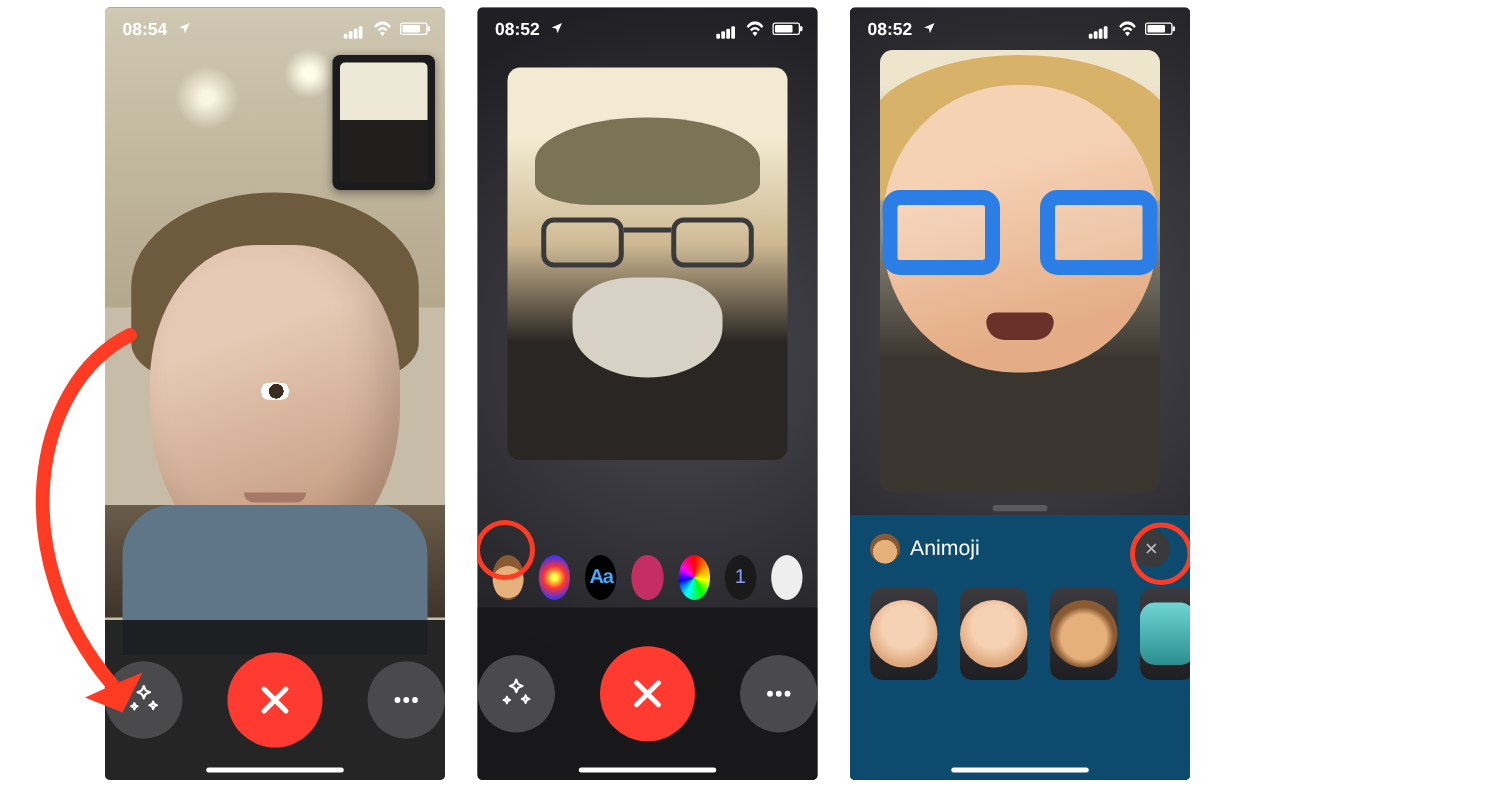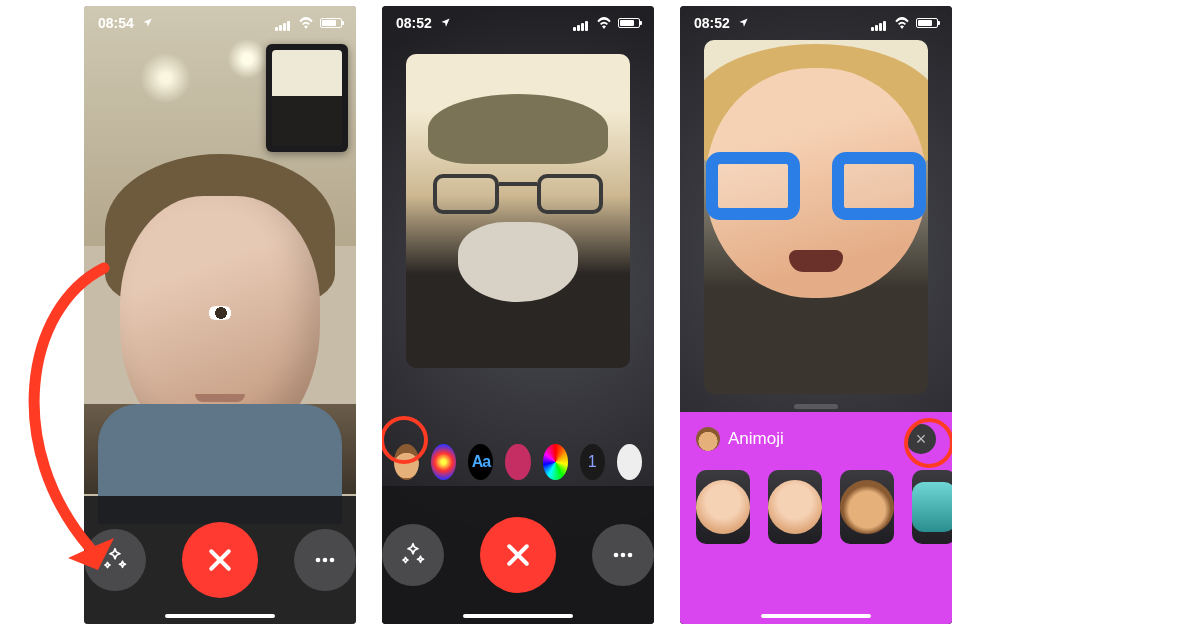--- a/index.html
+++ b/index.html
@@ -159,21 +159,21 @@
     background:linear-gradient(165deg,#f6d2b5 30%,#e4ad87 80%);}
   .p3 .memoji-hair{position:absolute;left:50%;top:4px;transform:translateX(-50%);
     width:250px;height:130px;border-radius:55% 55% 30% 30%;background:#d9b26a;}
   .p3 .big-glasses{position:absolute;left:50%;top:112px;transform:translateX(-50%);width:220px;height:72px;}
   .p3 .big-glasses .lens{position:absolute;width:94px;height:68px;border:12px solid #2b7ee6;border-radius:14px;background:rgba(255,255,255,.15);}
   .p3 .big-glasses .lens.l{left:0}.p3 .big-glasses .lens.r{right:0}
   .p3 .mouth{position:absolute;left:50%;top:210px;transform:translateX(-50%);width:54px;height:22px;border-radius:10px 10px 20px 20px;background:#6a312a;}
 
   .animoji-panel{
     position:absolute; left:0; right:0; bottom:0; height:212px;
-    background:#d946ef; z-index:6;
+    background:#0c4a6e; z-index:6;
   }
   .animoji-panel .head{
     display:flex; align-items:center; justify-content:space-between;
     padding:12px 16px 6px;
   }
   .animoji-panel .head .title{display:flex;align-items:center;gap:8px;font-size:17px;font-weight:500;}
   .animoji-panel .head .close{width:30px;height:30px;border-radius:50%;background:#3a3a3d;display:flex;align-items:center;justify-content:center;color:#bbb;font-size:18px;}
   .animoji-panel .options{
     display:flex; gap:18px; padding:10px 16px 0;
     overflow:hidden;

